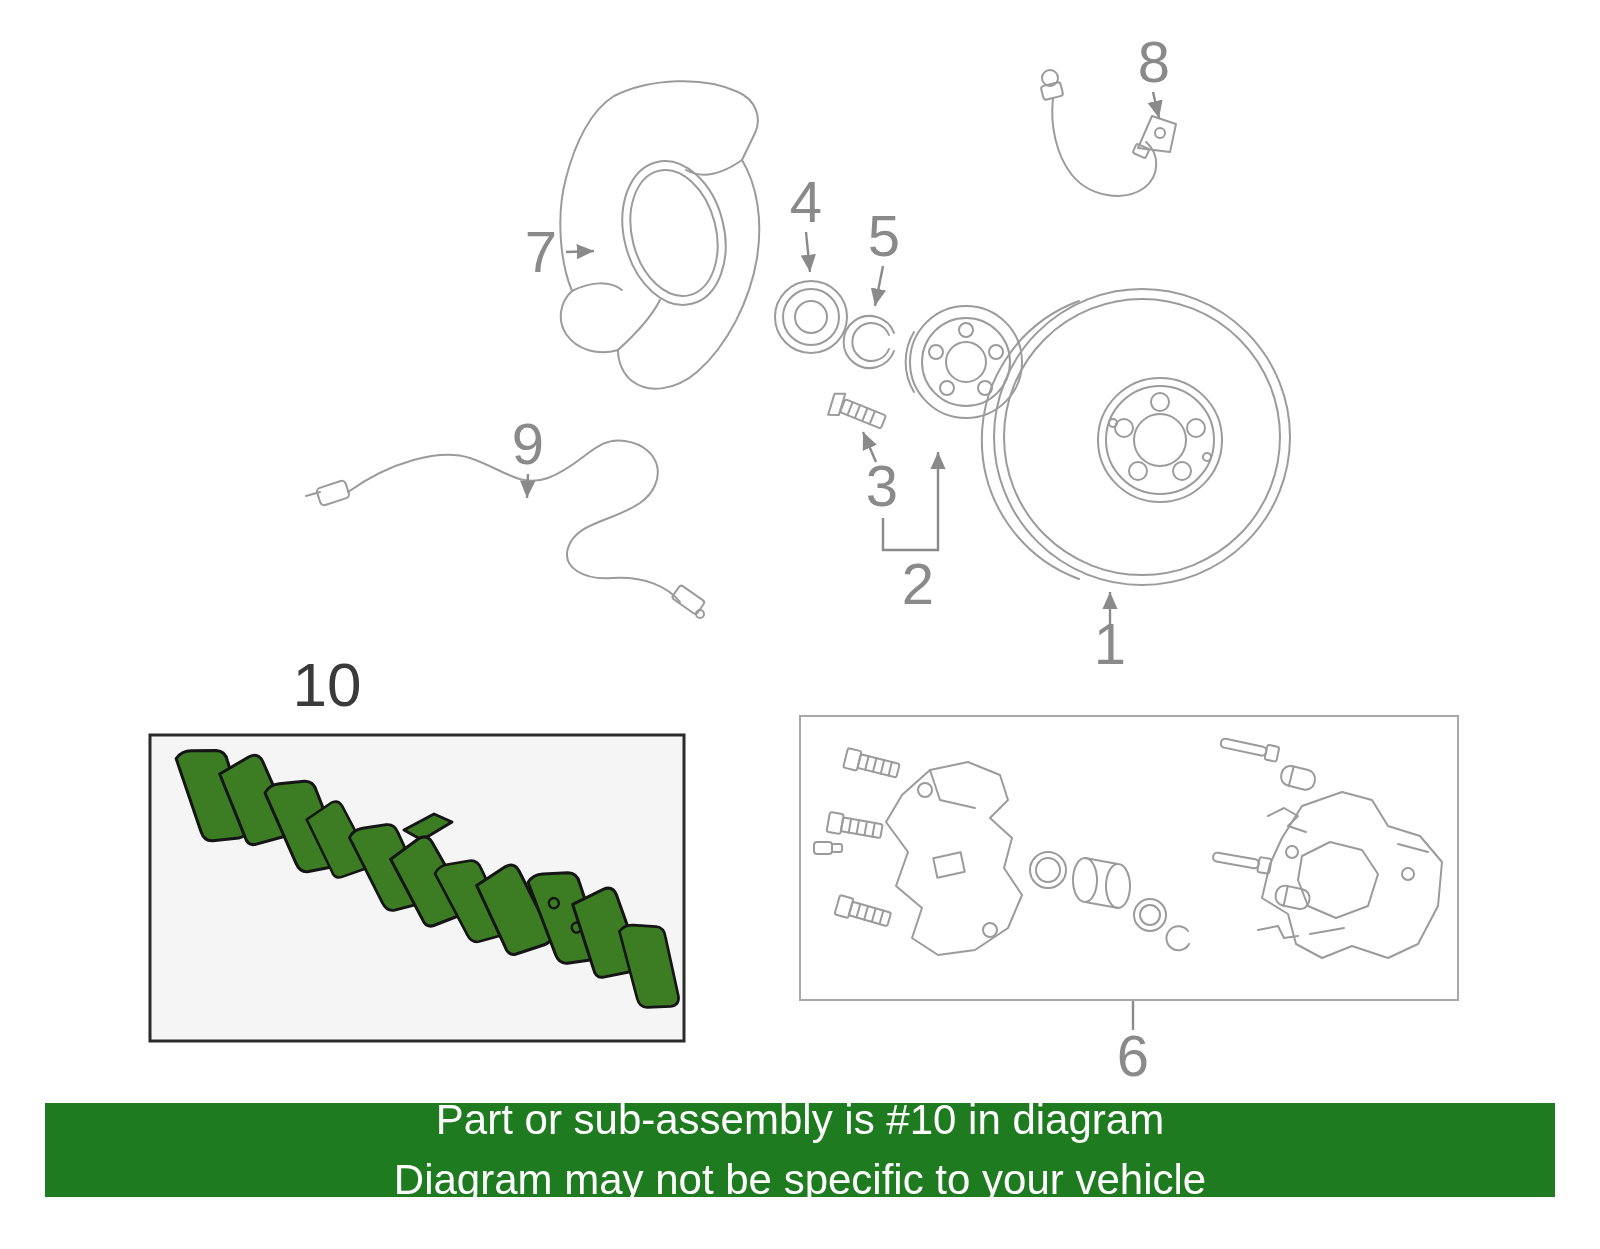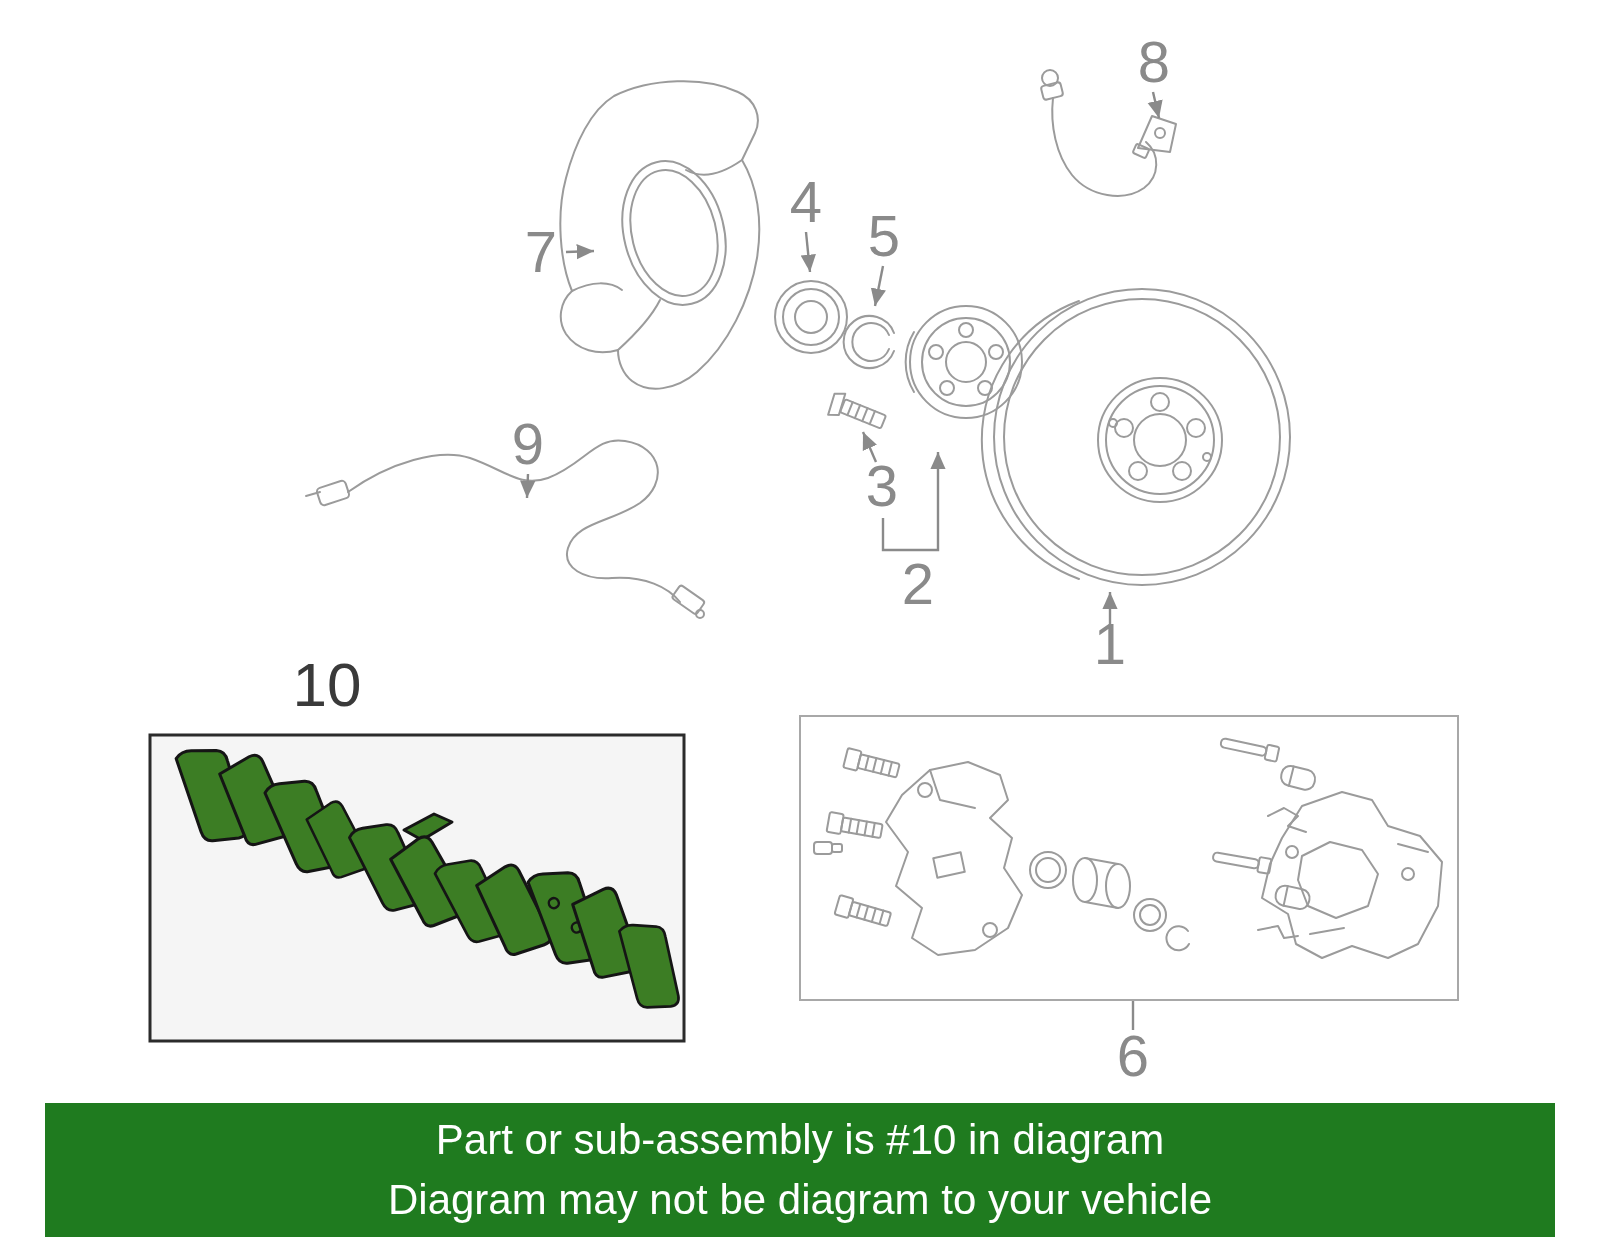--- a/index.html
+++ b/index.html
@@ -7,21 +7,21 @@
         font-family:"Liberation Sans",sans-serif;}
   .diagram-svg{position:absolute;top:0;left:0;}
   .art{stroke:var(--art-stroke,#9b9b9b);stroke-width:2;fill:none;stroke-linecap:round;stroke-linejoin:round;}
   .leader{stroke:var(--callout-gray,#8a8a8a);stroke-width:2.4;fill:none;}
   .callout{font-family:"Liberation Sans",sans-serif;font-size:58px;fill:var(--callout-gray,#8a8a8a);text-anchor:middle;}
   .callout-dark{font-size:62px;fill:var(--callout-dark,#3a3a3a);}
   .box10{fill:var(--box10-fill,#f5f5f5);stroke:var(--box10-border,#2b2b2b);stroke-width:3;}
   .box6{fill:#ffffff;stroke:#a8a8a8;stroke-width:2;}
   .pad{fill:var(--pad-green,#3c7d24);stroke:var(--pad-outline,#151515);stroke-width:3;stroke-linejoin:round;}
   .padhole{fill:none;stroke:var(--pad-outline,#151515);stroke-width:2.5;}
-  .banner{position:absolute;left:45px;width:1510px;top:1103px;height:134px;
+  .banner{position:absolute;left:45px;width:1510px;top:1103px;height:94px;
           background:var(--banner-bg,#1f7b1f);color:var(--banner-text,#ffffff);
           display:flex;flex-direction:column;align-items:center;justify-content:center;
           text-align:center;font-size:42px;line-height:60px;}
 </style>
 </head>
 <body>
 
 <div class="page">
 
   <svg class="diagram-svg" width="1600" height="1100" viewBox="0 0 1600 1100">
@@ -221,16 +221,16 @@
       <circle cx="1408" cy="874" r="6"></circle>
       <line x1="1398" y1="844" x2="1428" y2="852"></line>
       <line x1="1310" y1="934" x2="1344" y2="928"></line>
     </g>
     <line class="leader" x1="1133" y1="1001" x2="1133" y2="1030"></line>
     <text class="callout" x="1133" y="1076">6</text>
   </svg>
 
   <div class="banner">
     <div>Part or sub-assembly is #10 in diagram</div>
-    <div>Diagram may not be diagram to your vehicle</div>
+    <div>Diagram may not be specific to your vehicle</div>
   </div>
 
 </div>
 
 </body></html>

